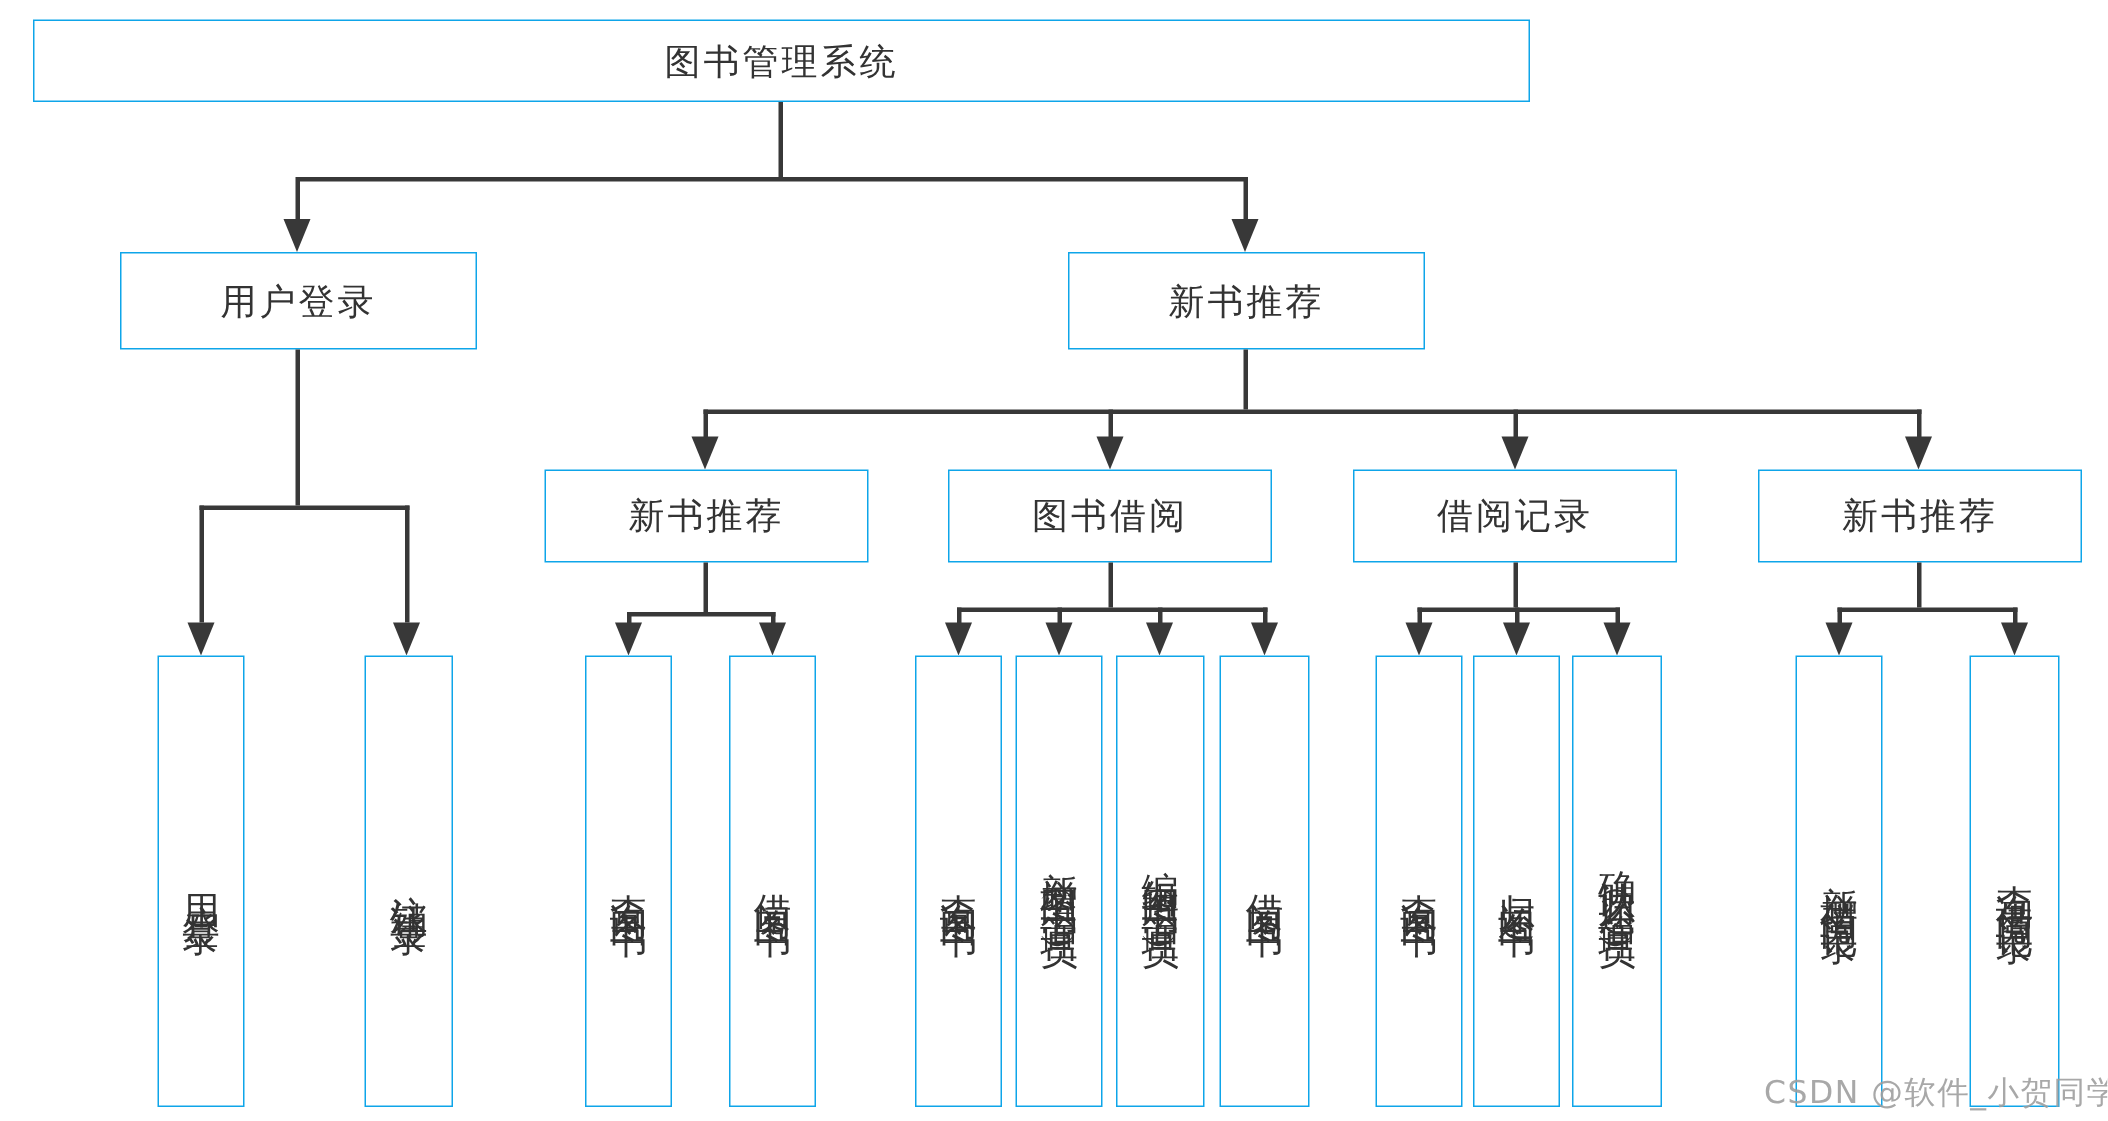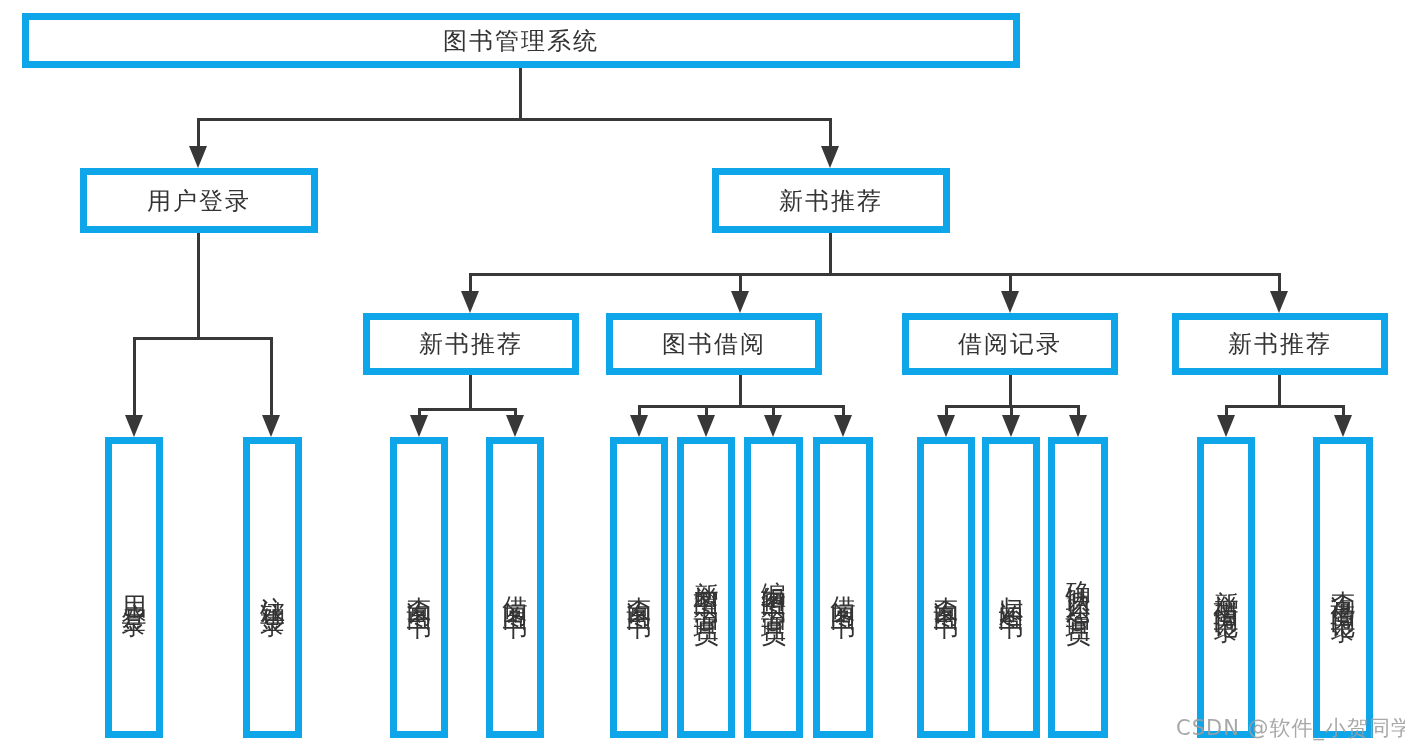--- a/index.html
+++ b/index.html
@@ -1,21 +1,21 @@
 <!DOCTYPE html>
 <html><head>
 <meta charset="utf-8">
 <style>
   html,body{margin:0;padding:0;background:#ffffff;}
   .stage{
     position:relative;width:1405px;height:747px;background:#ffffff;
     font-family:"DejaVu Sans","Liberation Sans",sans-serif;overflow:hidden;
   }
   .box{
-    position:absolute;box-sizing:border-box;border:7px solid #0ea5e9;background:#ffffff;
+    position:absolute;box-sizing:border-box;border:1px solid #0ea5e9;background:#ffffff;
     display:flex;align-items:center;justify-content:center;
     color:#333333;font-size:24px;letter-spacing:2px;white-space:nowrap;
   }
   .vbox{
     writing-mode:vertical-rl;text-orientation:mixed;
     font-size:25px;letter-spacing:6px;line-height:1;white-space:normal;
     padding:6px 0;
   }
   .vline{position:absolute;width:3px;background:#383838;}
   .hline{position:absolute;height:3px;background:#383838;}
@@ -66,21 +66,21 @@
   <div class="vline" style="left:739px;top:273px;height:20px;"></div>
   <div class="arrow" style="left:731px;top:291px;"></div>
   <div class="vline" style="left:1009px;top:273px;height:20px;"></div>
   <div class="arrow" style="left:1001px;top:291px;"></div>
   <div class="vline" style="left:1278px;top:273px;height:20px;"></div>
   <div class="arrow" style="left:1270px;top:291px;"></div>
 
   <div class="box" style="left:363px;top:313px;width:216px;height:62px;">
     <span>新书推荐</span>
   </div>
-  <div class="box" style="left:606px;top:313px;width:216px;height:62px;">
+  <div class="box" style="left:632px;top:313px;width:216px;height:62px;">
     <span>图书借阅</span>
   </div>
   <div class="box" style="left:902px;top:313px;width:216px;height:62px;">
     <span>借阅记录</span>
   </div>
   <div class="box" style="left:1172px;top:313px;width:216px;height:62px;">
     <span>新书推荐</span>
   </div>
 
   <div class="vline" style="left:469px;top:375px;height:33px;"></div>

